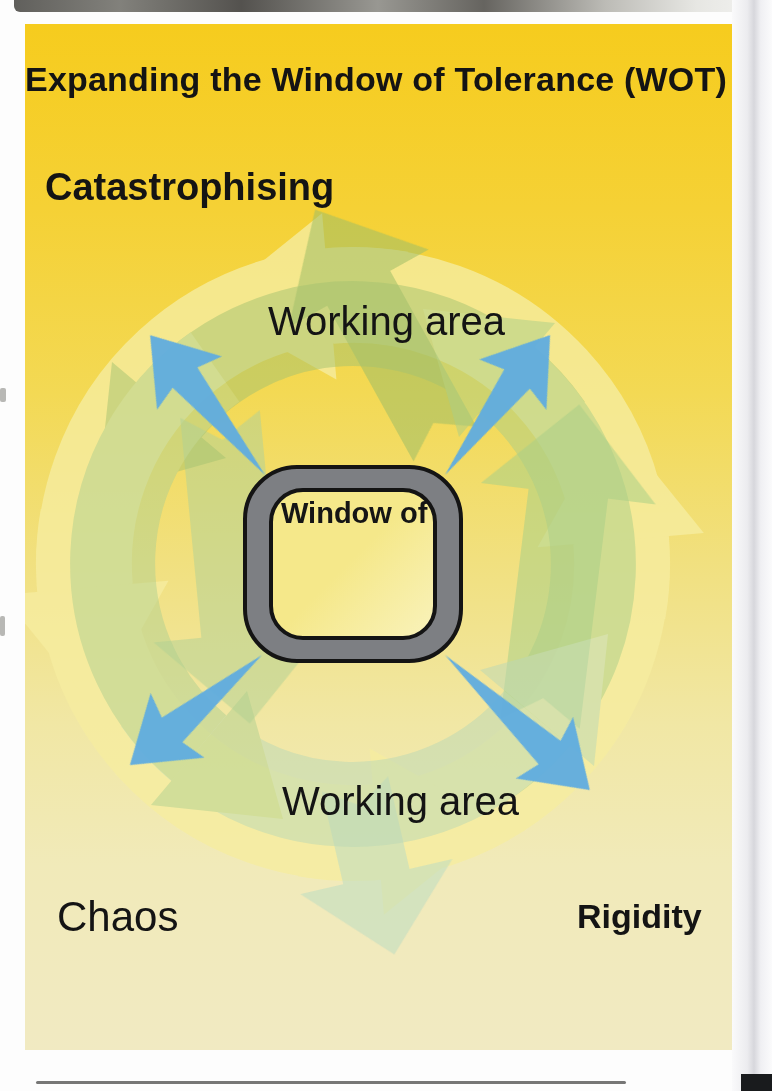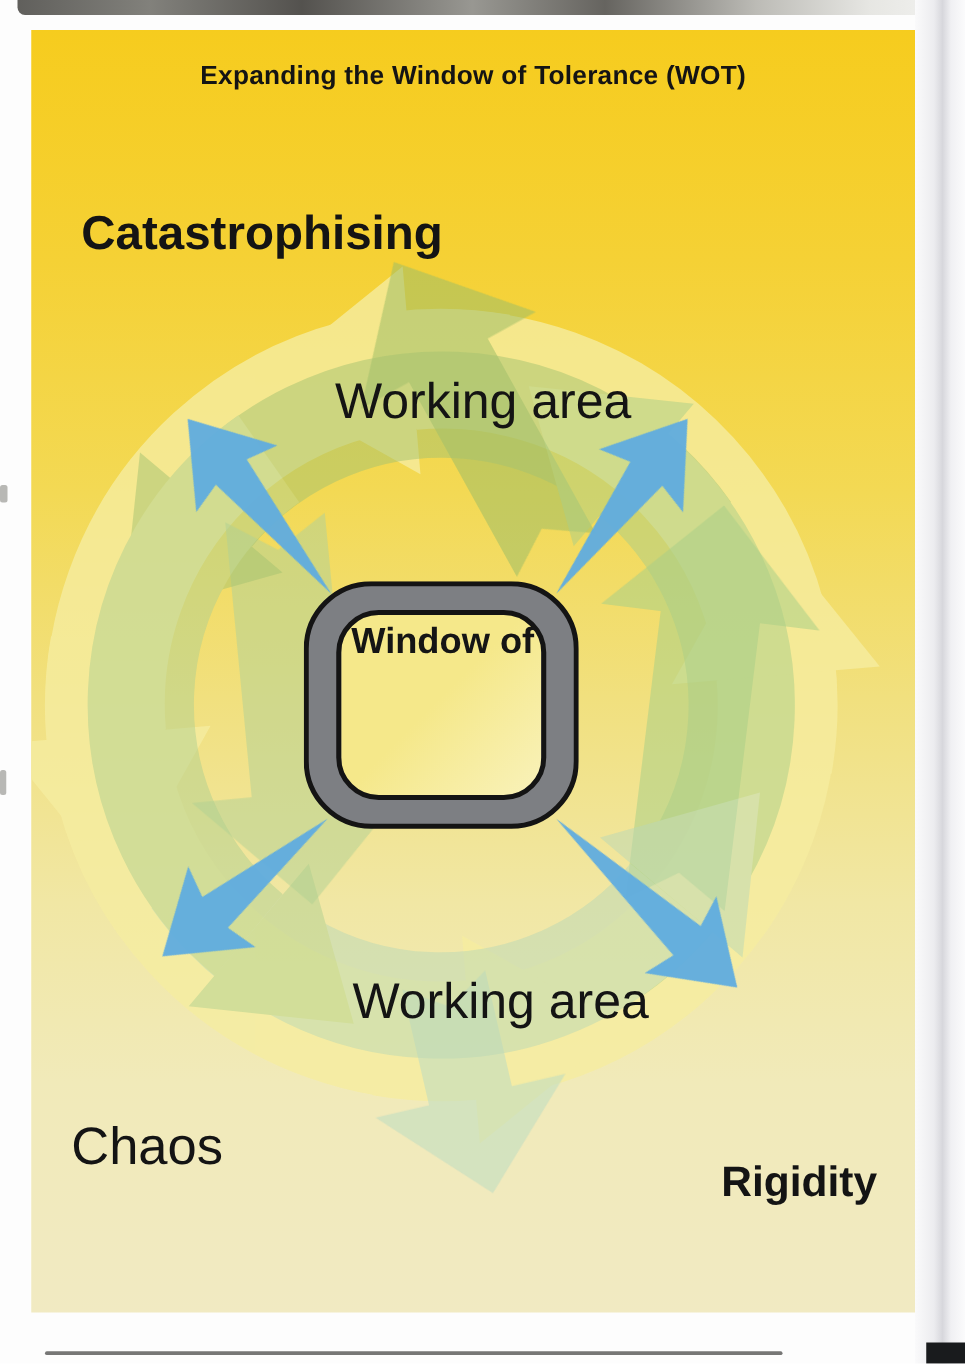--- a/index.html
+++ b/index.html
@@ -36,30 +36,30 @@
   .page{
     position:absolute;left:25px;top:24px;width:707px;height:1026px;
     overflow:hidden;
     background:linear-gradient(180deg,
       #f6cc1e 0%, #f5d135 18%, #f3d954 36%, #f1e07e 52%,
       #f1e7a4 68%, #f1eab9 82%, #f1eac2 100%);
   }
   .page svg{position:absolute;left:0;top:0;}
   
   .lbl{position:absolute;white-space:nowrap;line-height:1;}
-  .title{left:0;top:26px;width:100%;text-align:center;
-    font-size:21px;font-weight:bold;letter-spacing:.2px;}
-  .catastrophising{left:20px;top:144px;font-size:38px;font-weight:bold;margin-left:20px;}
+  .title{left:0;top:38px;width:100%;
+    font-size:34px;font-weight:bold;letter-spacing:.2px;}
+  .catastrophising{left:20px;top:144px;font-size:38px;font-weight:bold;}
   .ritualising{right:19px;top:147px;font-size:34px;font-weight:bold;}
   .working-top{left:8px;top:277px;width:100%;text-align:center;
     font-size:40px;font-weight:400;}
   .working-bottom{left:22px;top:757px;width:100%;text-align:center;
     font-size:40px;font-weight:400;}
   .chaos{left:32px;top:872px;font-size:42px;font-weight:normal;}
-  .rigidity{left:552px;top:875px;font-size:34px;font-weight:bold;margin-top:30px;}
+  .rigidity{left:552px;top:875px;font-size:34px;font-weight:bold;}
   
   .wot-box{
     position:absolute;left:218px;top:441px;width:220px;height:198px;
     box-sizing:border-box;background:#7d7f83;
     border:4px solid #141414;border-radius:54px;
     padding:19px 22px;
   }
   .wot-inner{
     width:100%;height:100%;box-sizing:border-box;
     background:linear-gradient(135deg,#f5e88a 48%,#f9f2ba 100%);

